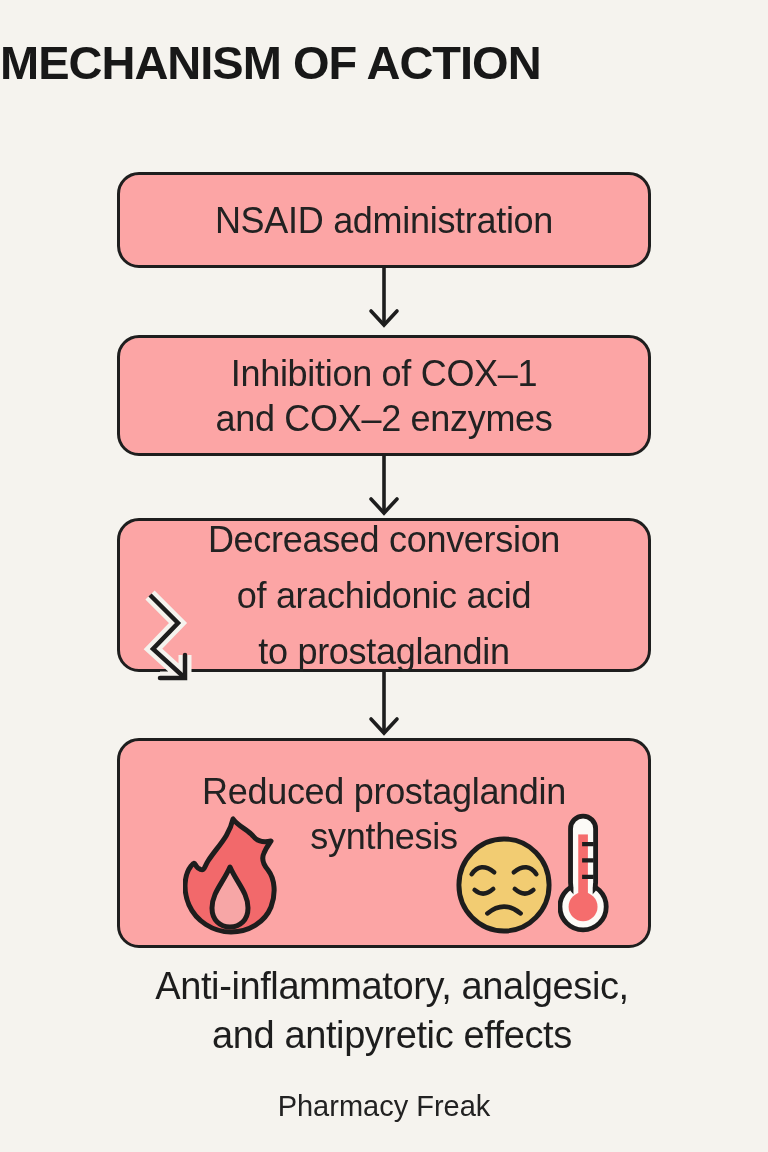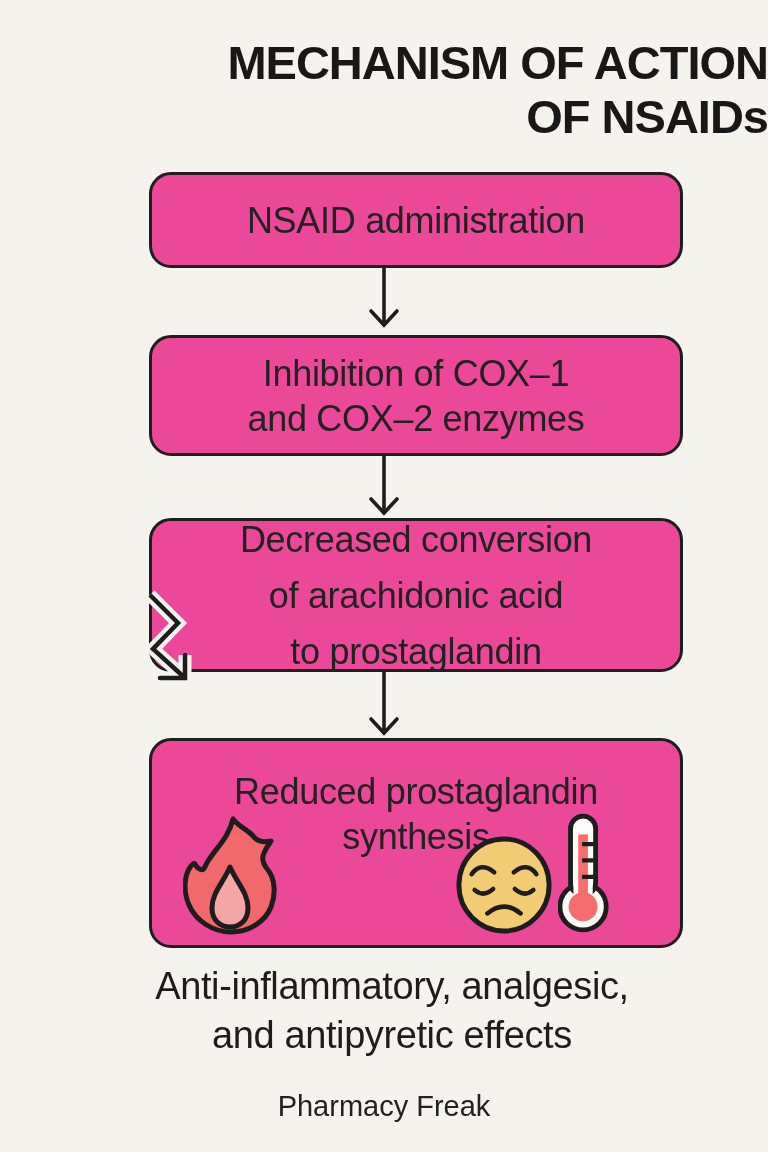--- a/index.html
+++ b/index.html
@@ -8,41 +8,40 @@
     background: #f5f3ee;
     font-family: "Liberation Sans", sans-serif;
     color: #1d1d1d;
     position: relative;
     overflow: hidden;
   }
   .stage { position: absolute; inset: 0; }
 
   .title {
     position: absolute; top: 36px; left: 0; width: 768px;
-    text-align: right;
+    text-align: left;
     font-weight: 700;
     font-size: 47px;
     line-height: 54px;
     letter-spacing: -1px;
     color: #181818;
   }
 
   .flowbox {
     position: absolute;
     left: 117px; width: 534px;
     box-sizing: border-box;
-    background: #ec4899;
+    background: #fca5a5;
     border: 3.5px solid #1e1e1e;
     border-radius: 22px;
     display: flex;
     flex-direction: column;
     align-items: center;
     justify-content: center;
     text-align: center;
-    margin-left: 32px;
   }
   .flowbox .line {
     font-size: 36px;
     line-height: 45px;
     letter-spacing: -0.3px;
     color: #222;
   }
   #box-1 { top: 172px; height: 96px; }
   #box-2 { top: 335px; height: 121px; }
   #box-3 { top: 518px; height: 154px; gap: 11px; }
@@ -76,21 +75,20 @@
     color: #222;
   }
 </style>
 </head>
 <body>
 
 <div class="stage">
 
   <div class="title">
     <div>MECHANISM OF ACTION</div>
-    <div>OF NSAIDs</div>
   </div>
 
   <div class="flowbox" id="box-1">
     <div class="line">NSAID administration</div>
   </div>
 
   <svg class="arrow-svg" id="arrow-1" width="34" height="62" viewBox="0 0 34 62">
     <path d="M17 0 L17 56" stroke="#1d1d1d" stroke-width="3.6" fill="none"></path>
     <path d="M4 43 L17 57 L30 43" stroke="#1d1d1d" stroke-width="3.6" fill="none" stroke-linecap="round" stroke-linejoin="miter"></path>
   </svg>

